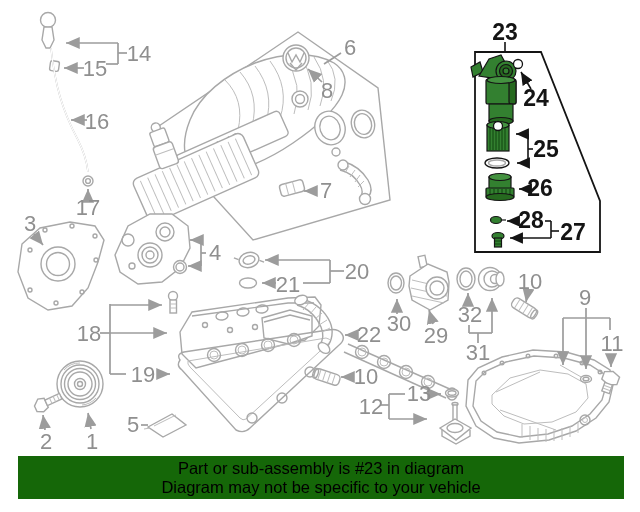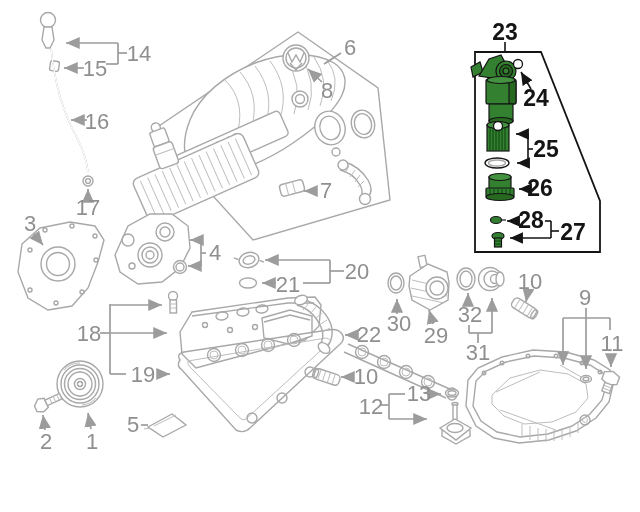--- a/index.html
+++ b/index.html
@@ -479,13 +479,17 @@
     <text class="g" x="470" y="322">32</text>
     <text class="b" x="505" y="40">23</text>
     <text class="b" x="536" y="106">24</text>
     <text class="b" x="546" y="157">25</text>
     <text class="b" x="540" y="196">26</text>
     <text class="b" x="573" y="240">27</text>
     <text class="b" x="531" y="228">28</text>
   </g>
 </svg>
 
+  <div id="banner" style="background: rgb(21, 103, 8); color: rgb(0, 0, 0);">
+    <span>Part or sub-assembly is #23 in diagram</span>
+    <span>Diagram may not be specific to your vehicle</span>
+  </div>
 </div>
 
 </body></html>

